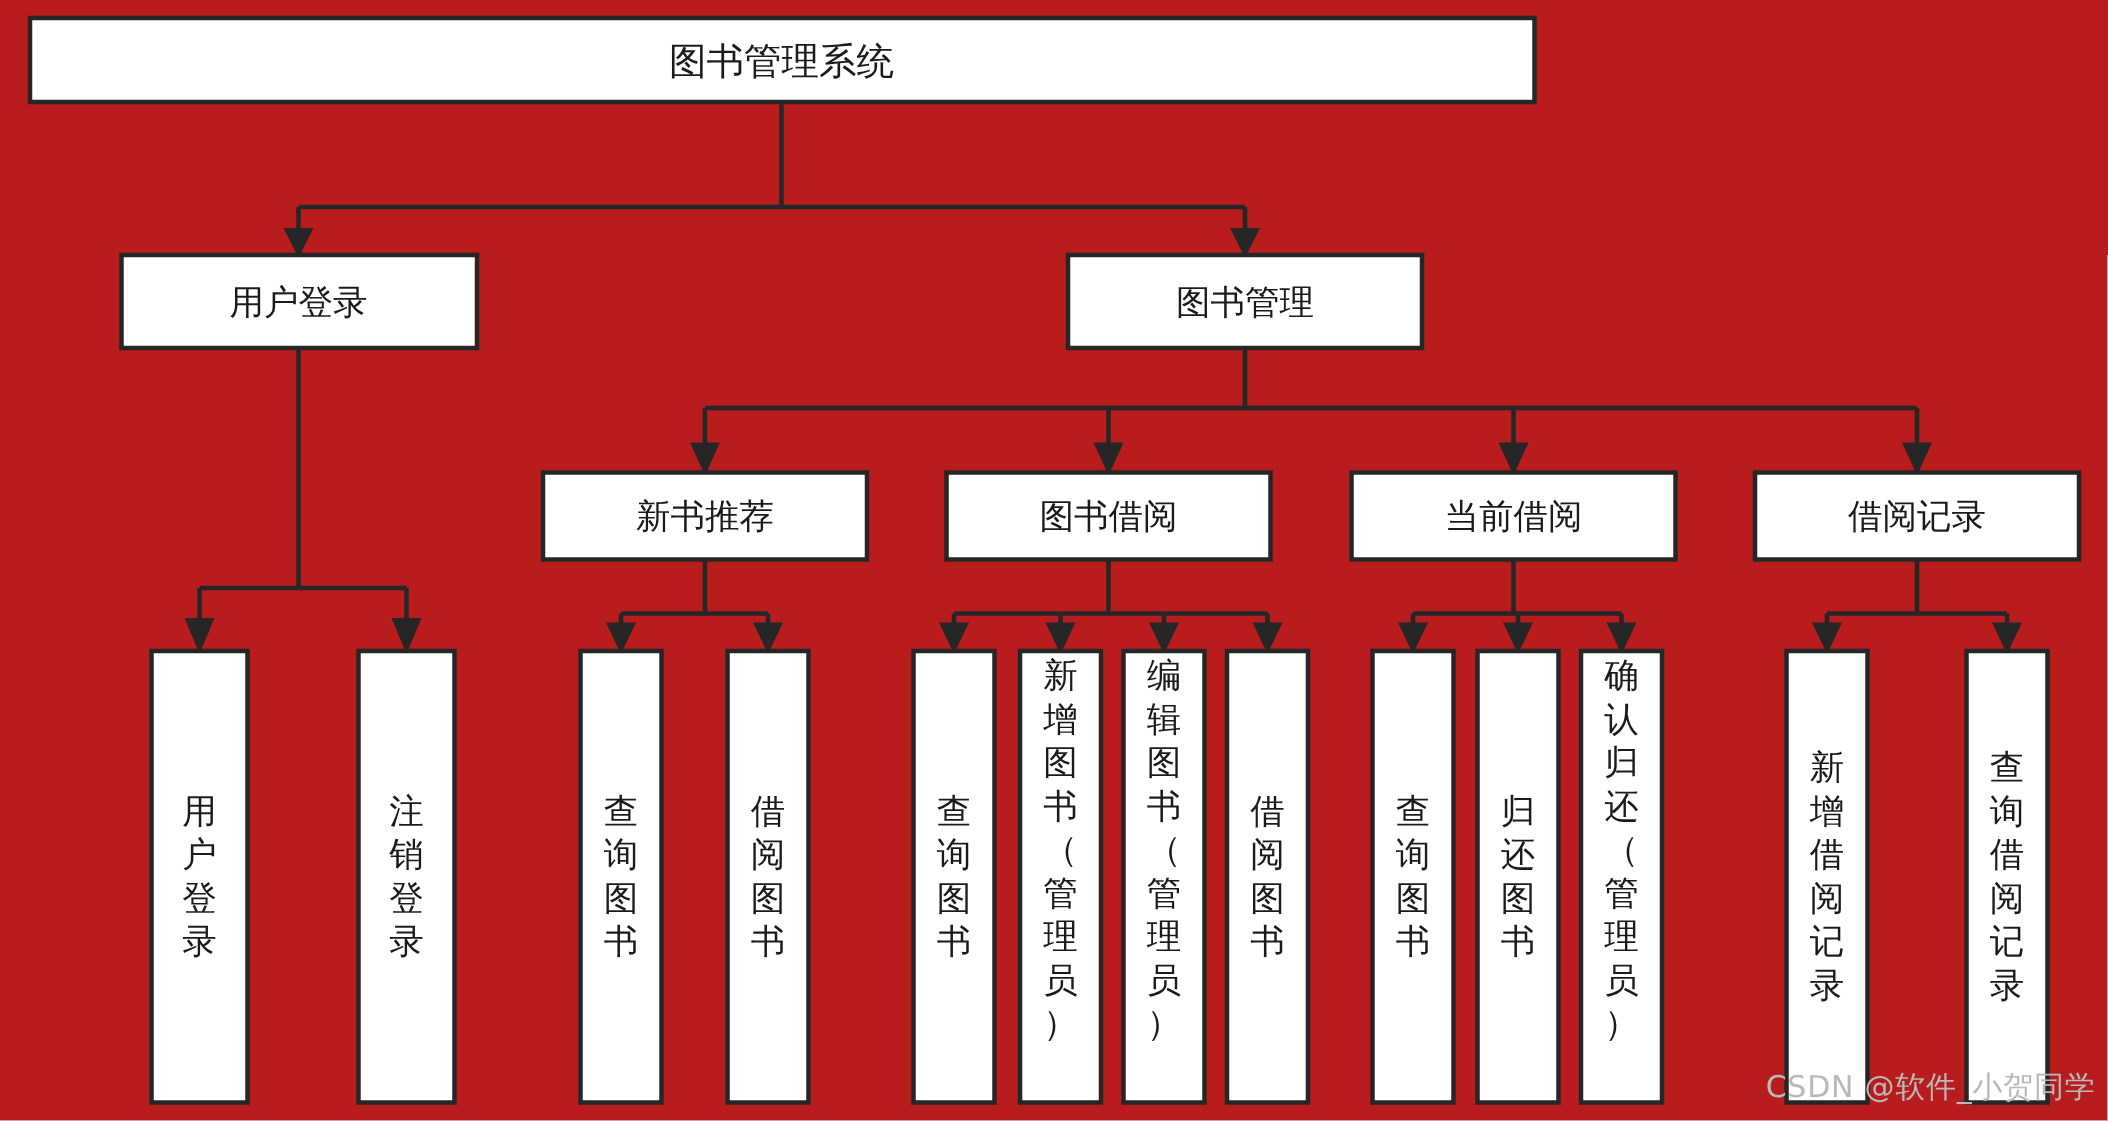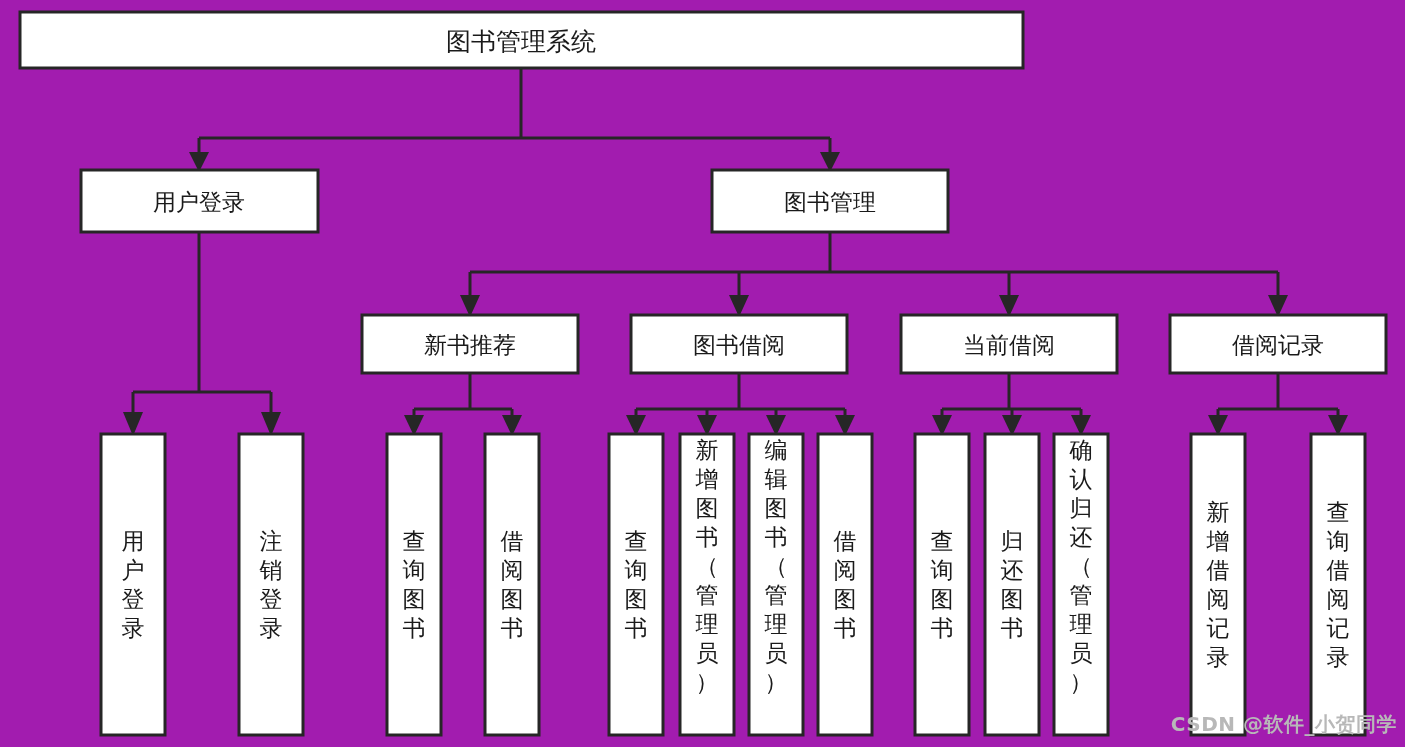--- a/index.html
+++ b/index.html
@@ -4,21 +4,21 @@
 <style>
   html, body {
     margin: 0;
     padding: 0;
     background: #ffffff;
   }
   #diagram-root {
     position: relative;
     width: 1405px;
     height: 747px;
-    background: #a21caf;
+    background: #b91c1c;
     font-family: "DejaVu Sans", "Liberation Sans", sans-serif;
     overflow: hidden;
   }
   svg.canvas {
     position: absolute;
     left: 0;
     top: 0;
     width: 1405px;
     height: 747px;
     display: block;
@@ -56,21 +56,20 @@
   .watermark {
     position: absolute;
     right: 8px;
     bottom: 9px;
     font-family: "DejaVu Sans", "Liberation Sans", sans-serif;
     font-size: 20px;
     color: #b8b8b8;
     letter-spacing: 0.5px;
     white-space: nowrap;
     pointer-events: none;
-    font-weight: bold;
   }
 </style>
 </head>
 <body>
 
 <div id="diagram-root">
 
   <svg class="canvas" viewBox="0 0 1405 747">
 
     <g>

